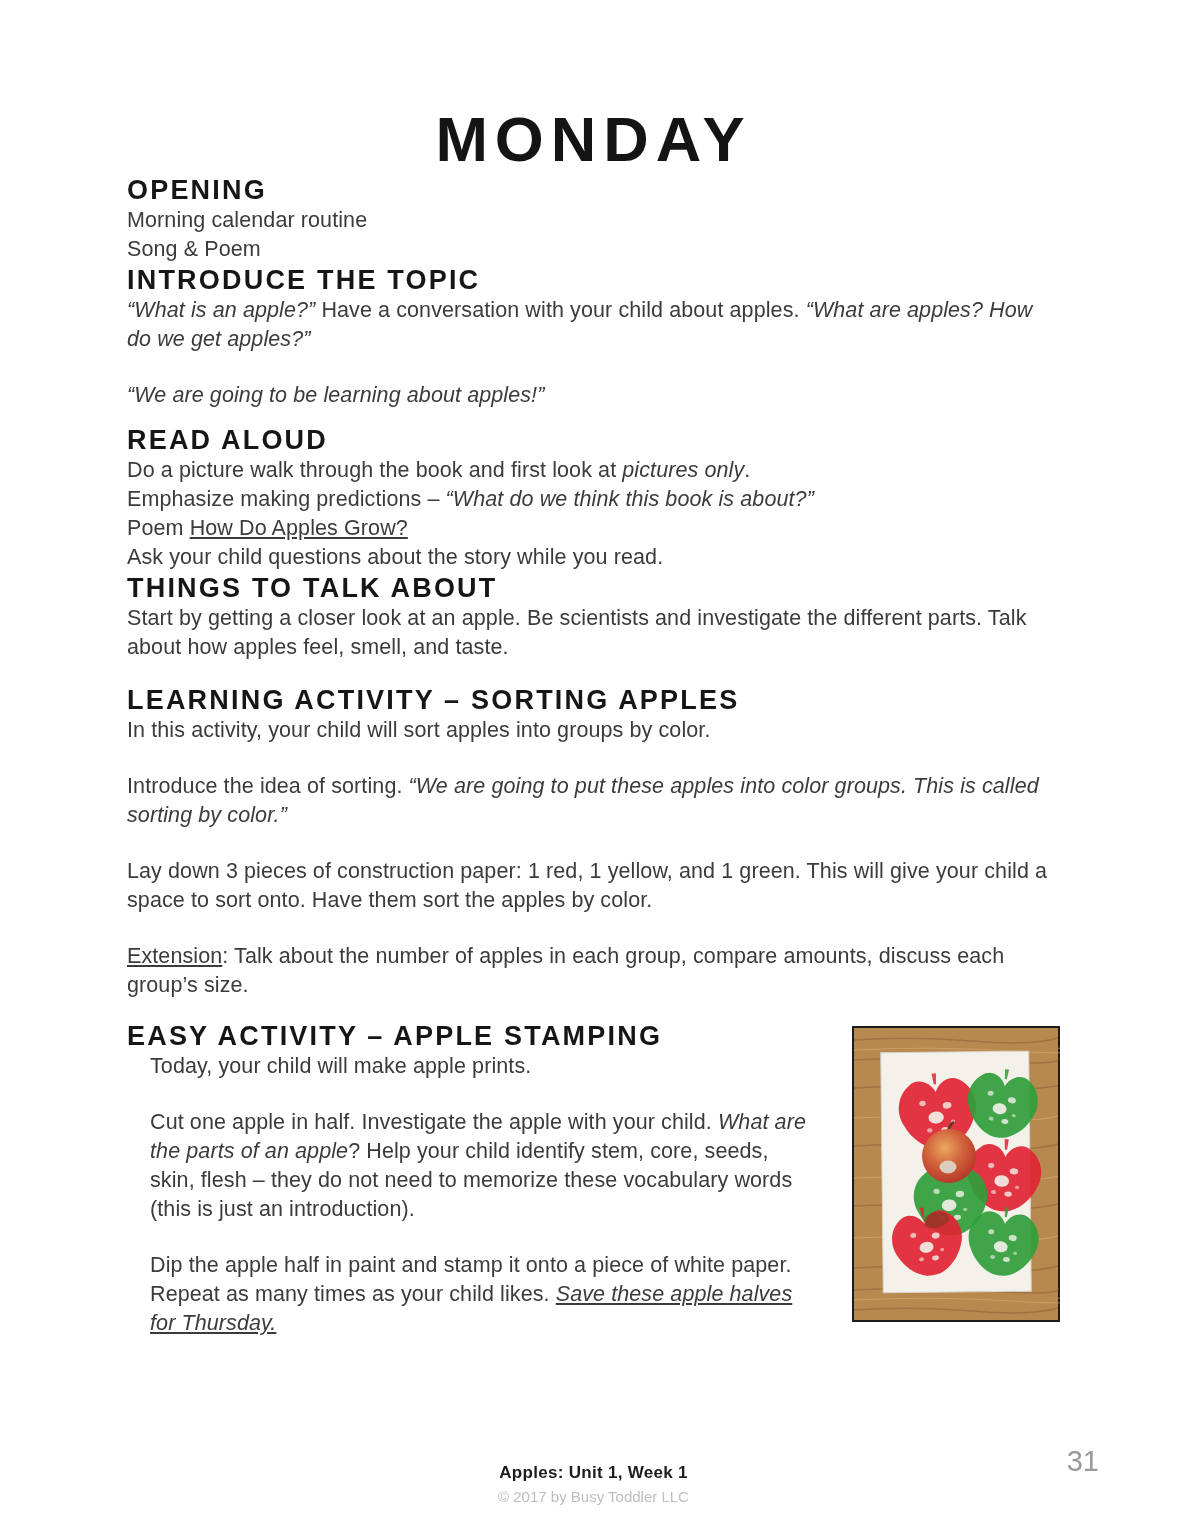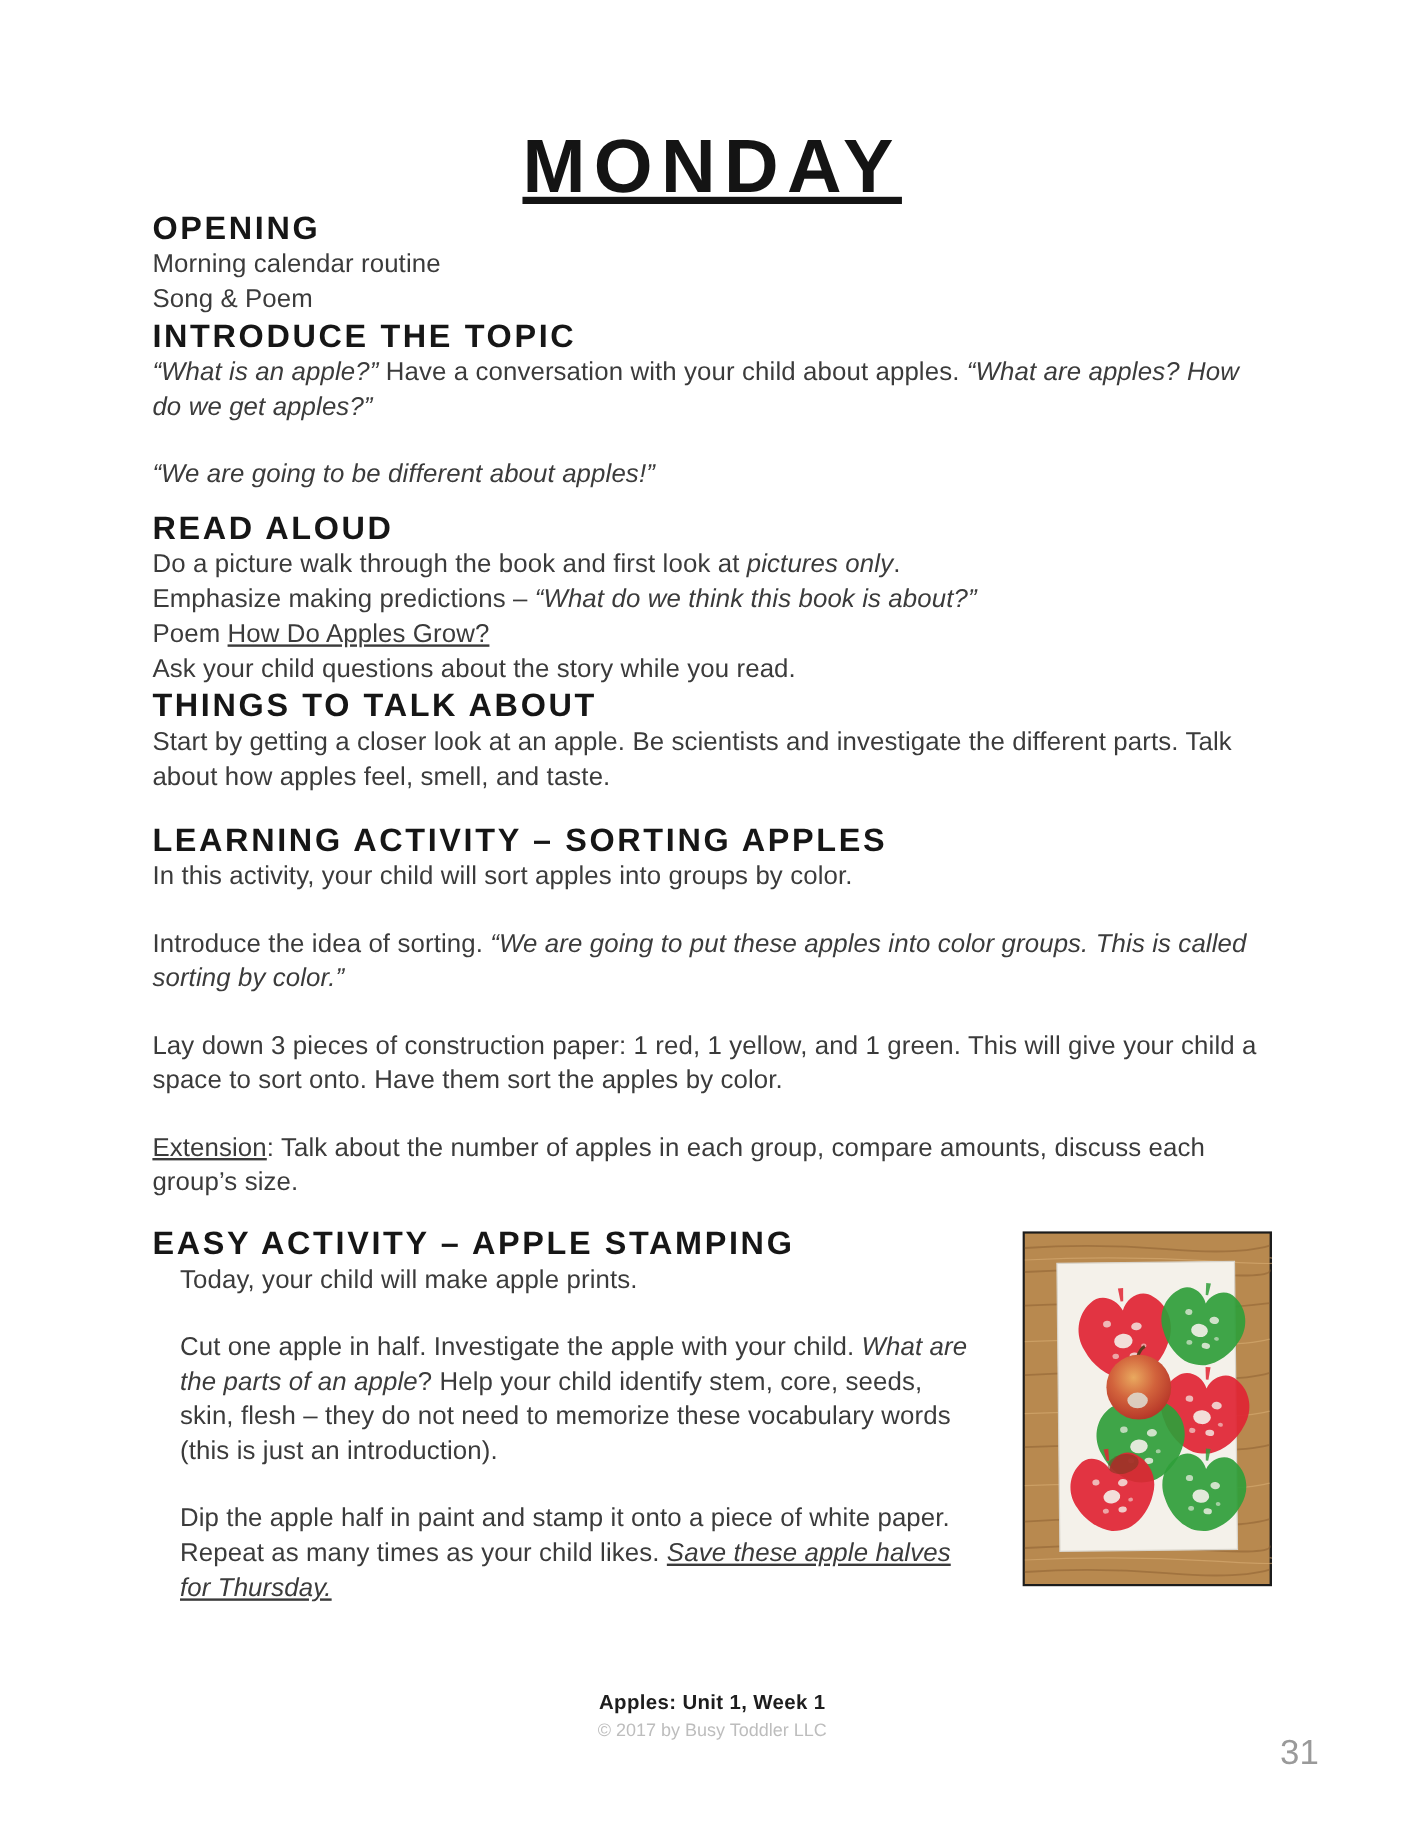--- a/index.html
+++ b/index.html
@@ -4,21 +4,21 @@
 <style>
   html,body { margin:0; padding:0; background:#ffffff; }
   .page {
     position:relative; width:1187px; height:1536px; background:#ffffff;
     font-family:"Liberation Sans", sans-serif; color:#3b3b3b; overflow:hidden;
     margin:0 auto;
   }
   .content { padding:0 127px; }
   .doc-title {
     margin:104px 0 0; text-align:center; line-height:70px;
-    font-size:63px; font-weight:700; letter-spacing:7px; color:#141414;text-decoration:underline;
+    font-size:63px; font-weight:700; letter-spacing:7px; color:#141414;
   }
   section { margin:0; }
   .sec-opening   { }
   .sec-introduce { }
   .sec-read      { margin-top:14px; }
   .sec-talk      { }
   .sec-learning  { margin-top:22px; }
   .sec-easy      { margin-top:20px; position:relative; }
   h2 {
     margin:0; font-size:27px; font-weight:700; letter-spacing:2.2px;
@@ -26,21 +26,21 @@
   }
   p { margin:0; font-size:21.5px; line-height:29px; letter-spacing:0.1px; color:#3b3b3b; }
   .sp { margin-top:27px; }
   .it { font-style:italic; }
   .un { text-decoration:underline; }
   .easy-text { width:665px;margin-left:23px; }
   .photo-figure {
     position:absolute; top:6px; right:0; width:208px; height:296px; margin:0;
   }
   .footer {
-    position:absolute; left:0; right:0; top:1408px; text-align:center;
+    position:absolute; left:0; right:0; top:1462px; text-align:center;
   }
   .footer-line1 { font-size:17px; font-weight:700; color:#1d1d1d; letter-spacing:0.3px; line-height:22px; }
   .footer-line2 { font-size:15px; font-weight:400; color:#bdbdbd; line-height:20px; margin-top:3px; }
   .page-number {
     position:absolute; top:1448px; right:88px; font-size:29px; color:#9a9a9a; line-height:26px;
   }
 </style>
 </head>
 <body>
 
@@ -51,21 +51,21 @@
 
     <section class="sec-opening">
       <h2>OPENING</h2>
       <p>Morning calendar routine</p>
       <p>Song &amp; Poem</p>
     </section>
 
     <section class="sec-introduce">
       <h2>INTRODUCE THE TOPIC</h2>
       <p><span class="it">“What is an apple?”</span><span> Have a conversation with your child about apples. </span><span class="it">“What are apples? How do we get apples?”</span></p>
-      <p class="sp"><span class="it">“We are going to be different about apples!”</span></p>
+      <p class="sp"><span class="it">“We are going to be learning about apples!”</span></p>
     </section>
 
     <section class="sec-read">
       <h2>READ ALOUD</h2>
       <p><span>Do a picture walk through the book and first look at </span><span class="it">pictures only</span><span>.</span></p>
       <p><span>Emphasize making predictions – </span><span class="it">“What do we think this book is about?”</span></p>
       <p><span>Poem </span><span class="un">How Do Apples Grow?</span></p>
       <p><span>Ask your child questions about the story while you read.</span></p>
     </section>
 

